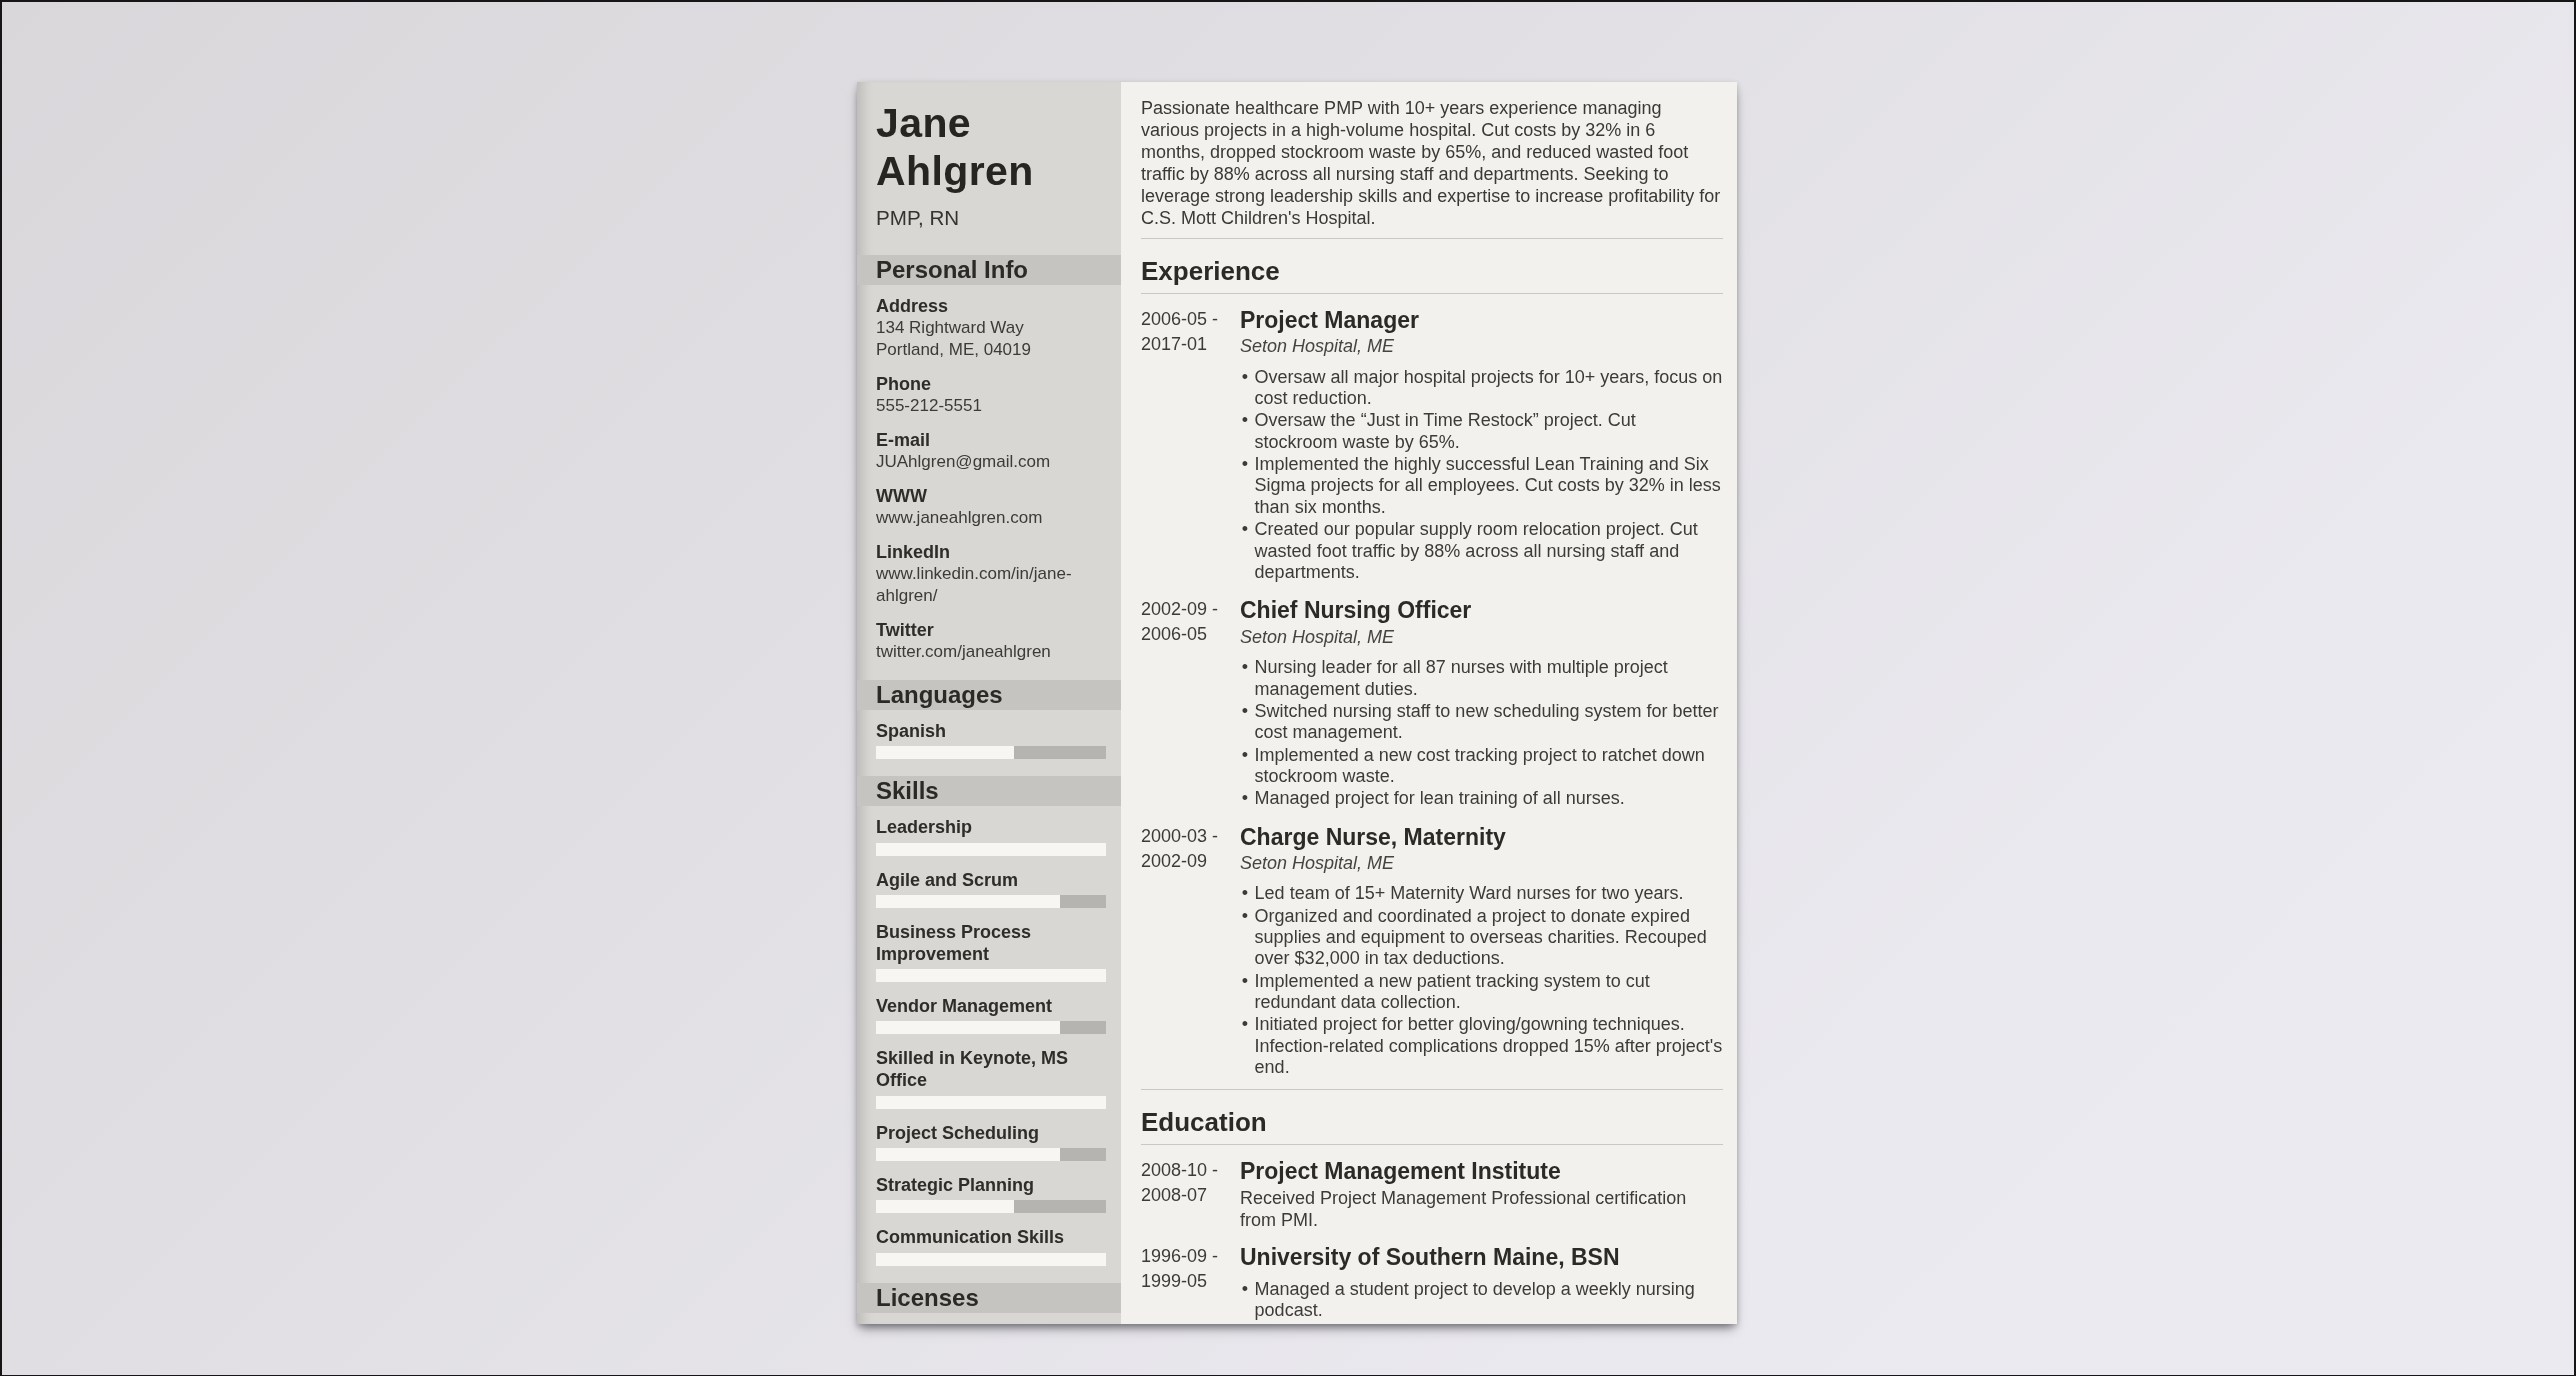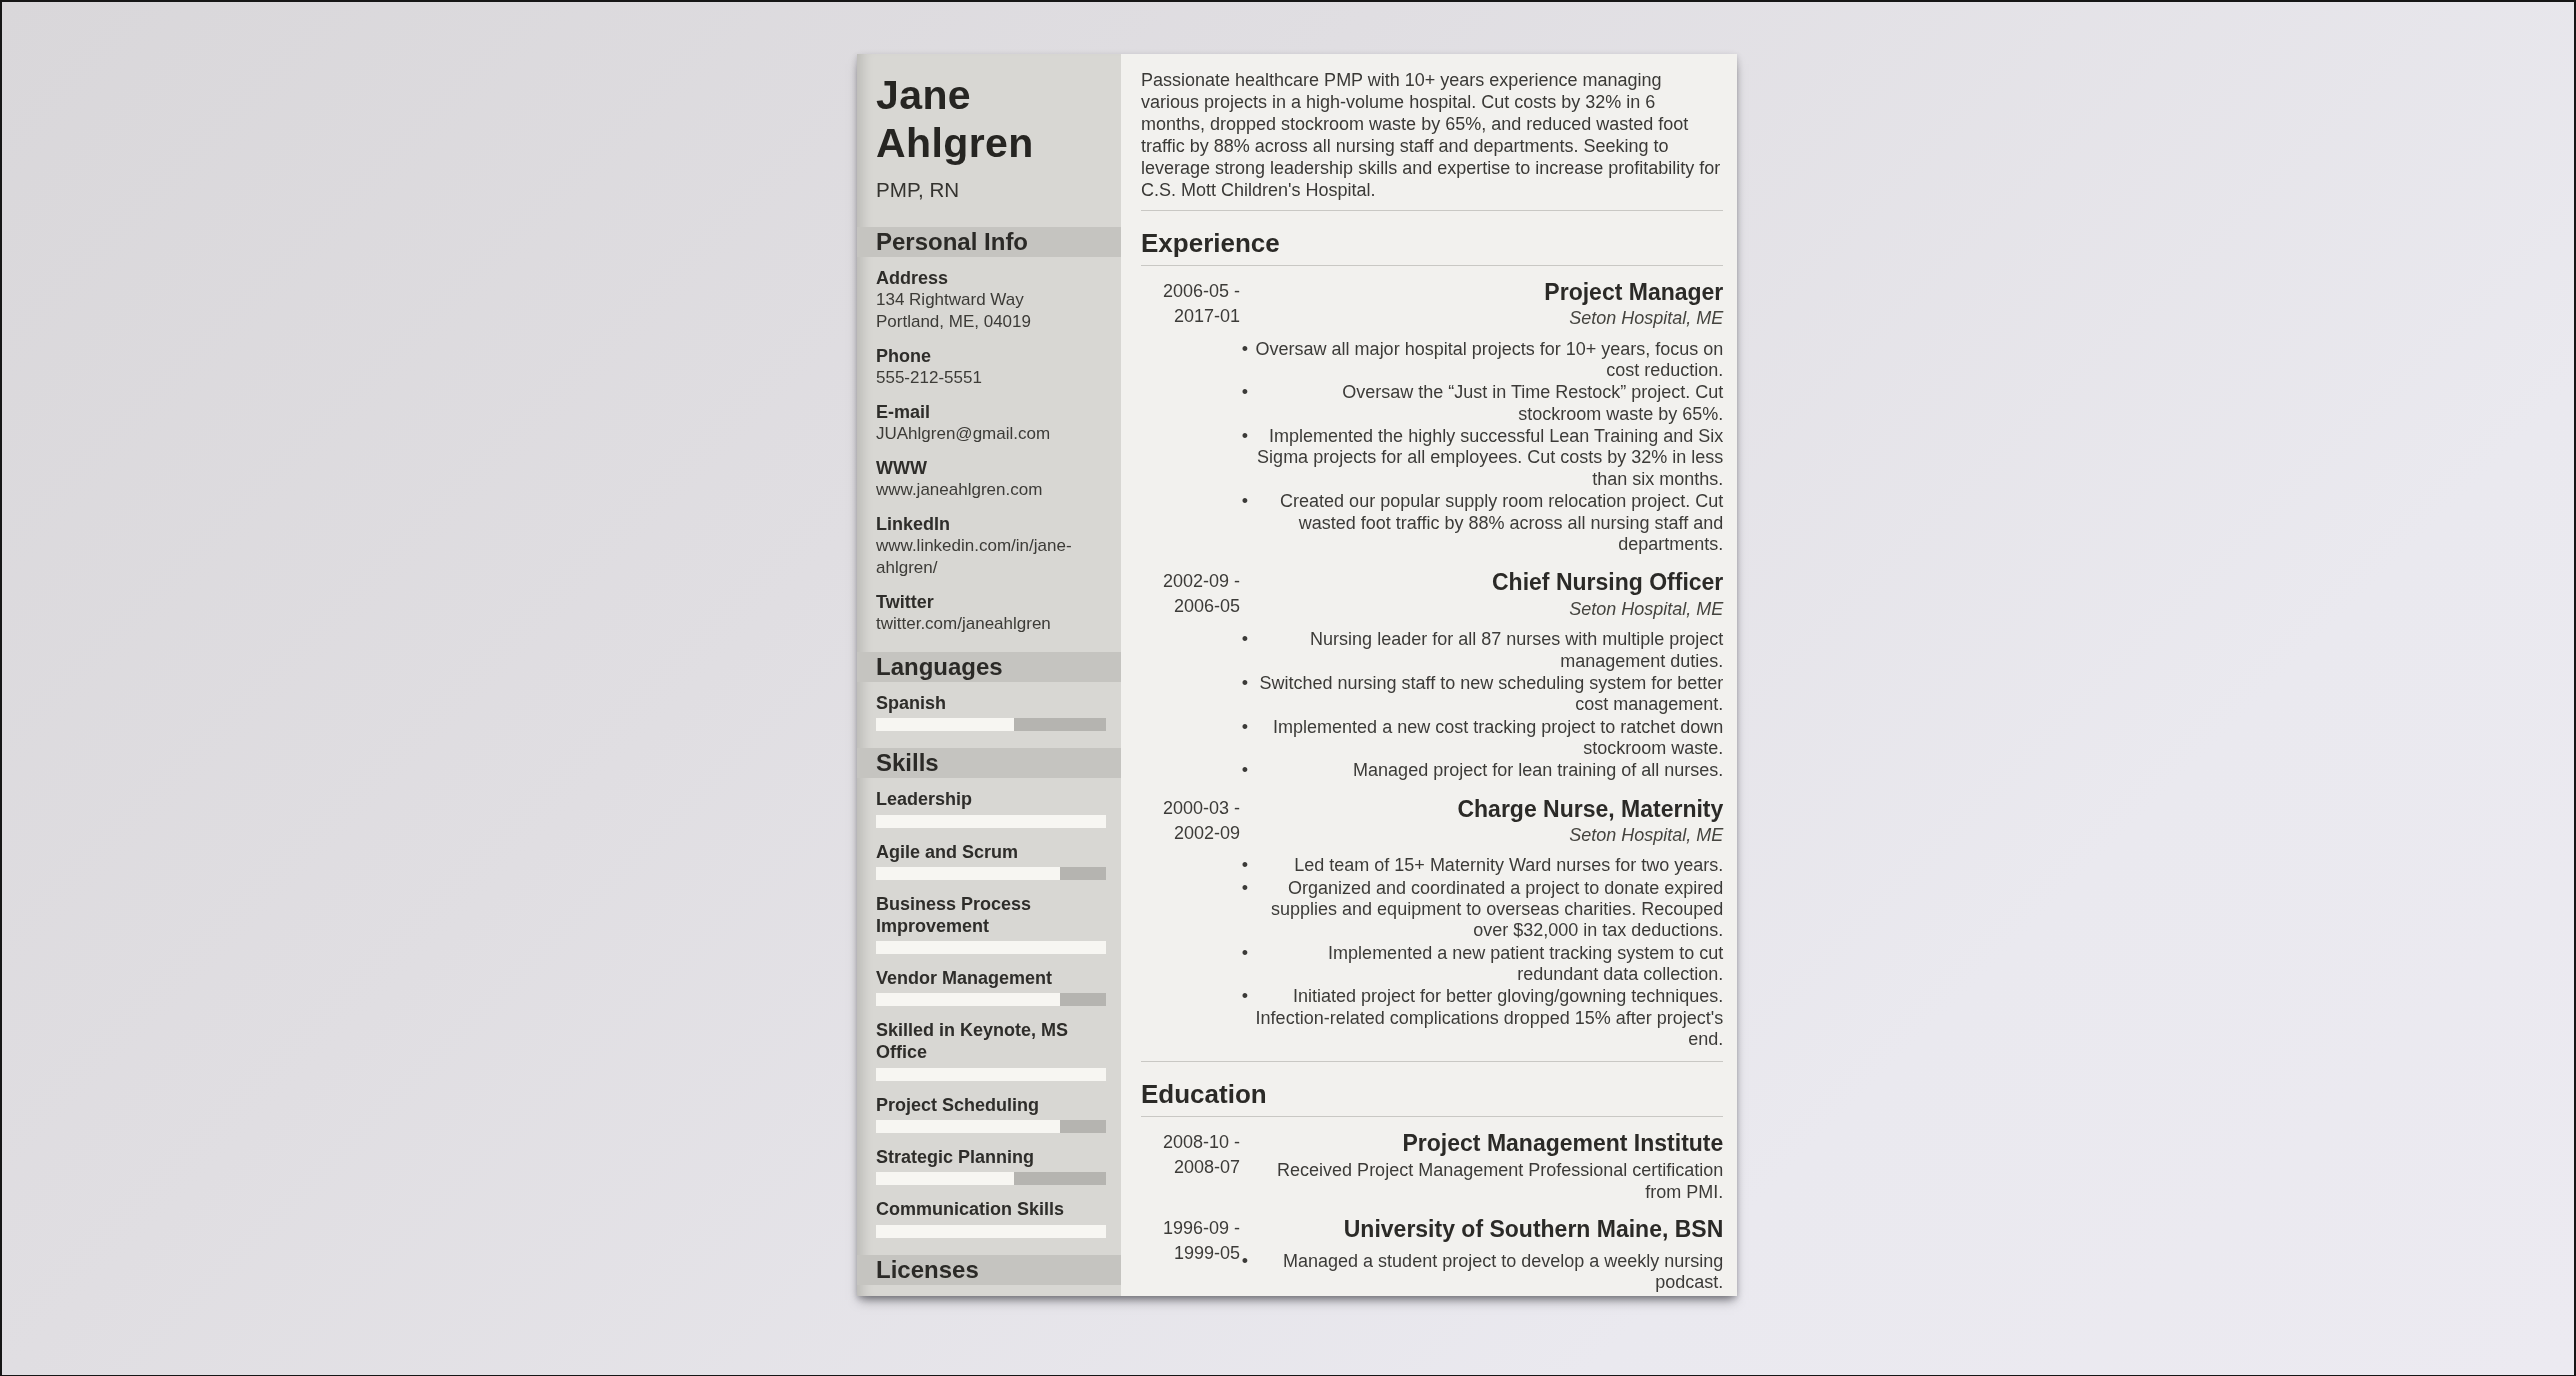--- a/index.html
+++ b/index.html
@@ -12,21 +12,21 @@
     position: relative;
     width: 2576px;
     height: 1377px;
     border: 2.6px solid #161616;
     background: linear-gradient(135deg, #d9d7da 0%, #e0dee2 35%, #eae9ef 75%, #eceaf1 100%);
   }
   
   .page {
     position: absolute;
     left: 855px;
-    top: 52px;
+    top: 80px;
     width: 880px;
     height: 1242px;
     display: flex;
     overflow: hidden;
     box-shadow: 0 6.9px 10.3px -3.4px rgba(40,40,45,0.55), 0 1.7px 5.1px rgba(60,60,70,0.25);
   }
   
   .sidebar {
     width: 264px;
     flex: 0 0 264px;
@@ -85,21 +85,21 @@
   .summary { font-size: 18px; line-height: 22px; color: #3a3936; }
   .section { margin-top: 9.4px; border-top: 0.9px solid #c9c8c4; padding-top: 18px; }
   .section-heading {
     font-size: 26px;
     font-weight: bold;
     line-height: 29px;
     color: #2b2a27;
     padding-bottom: 6.9px;
     border-bottom: 0.9px solid #c9c8c4;
   }
-  .entry { display: grid; grid-template-columns: 99px 1fr; margin-top: 13px; text-align: right; }
+  .entry { display: grid; grid-template-columns: 99px 1fr; margin-top: 13px; }
   .entry-dates { font-size: 18px; line-height: 25px; color: #3c3b38; }
   .entry-title { font-size: 23px; font-weight: bold; line-height: 26px; color: #2b2a27; }
   .entry-subtitle { margin-top: 3.4px; font-size: 18px; font-style: italic; line-height: 21.4px; color: #45443f; }
   .entry-desc { margin-top: 4.3px; font-size: 18px; line-height: 21.4px; }
   ul.bullets { margin-top: 9px; list-style: none; }
   ul.bullets li {
     position: relative;
     padding-left: 14.6px;
     font-size: 18px;
     line-height: 21.4px;

